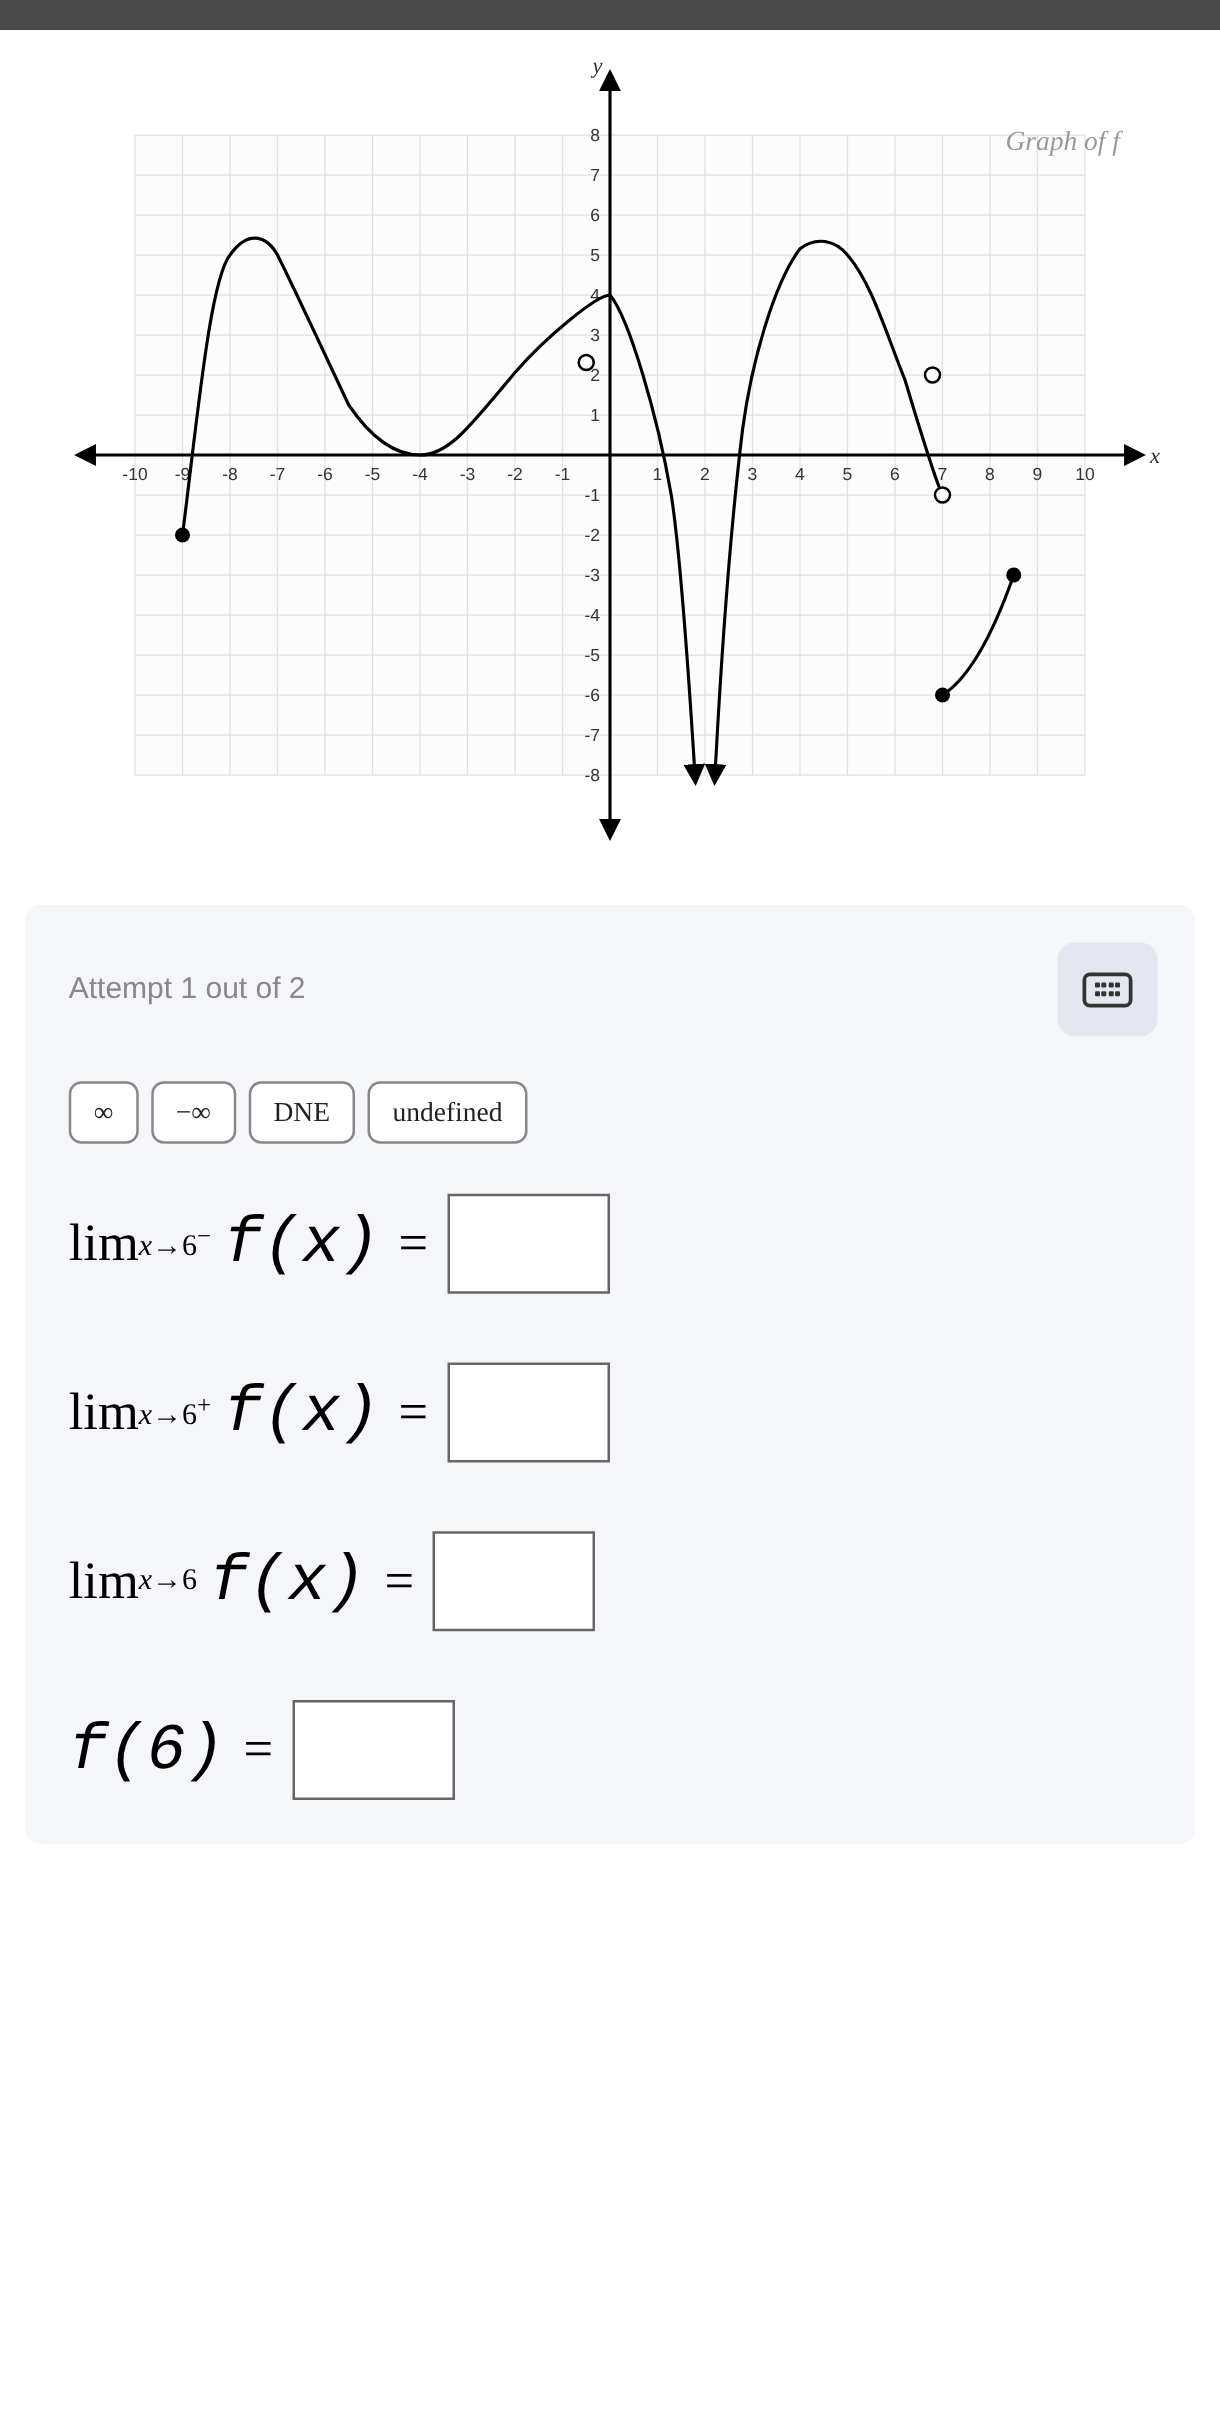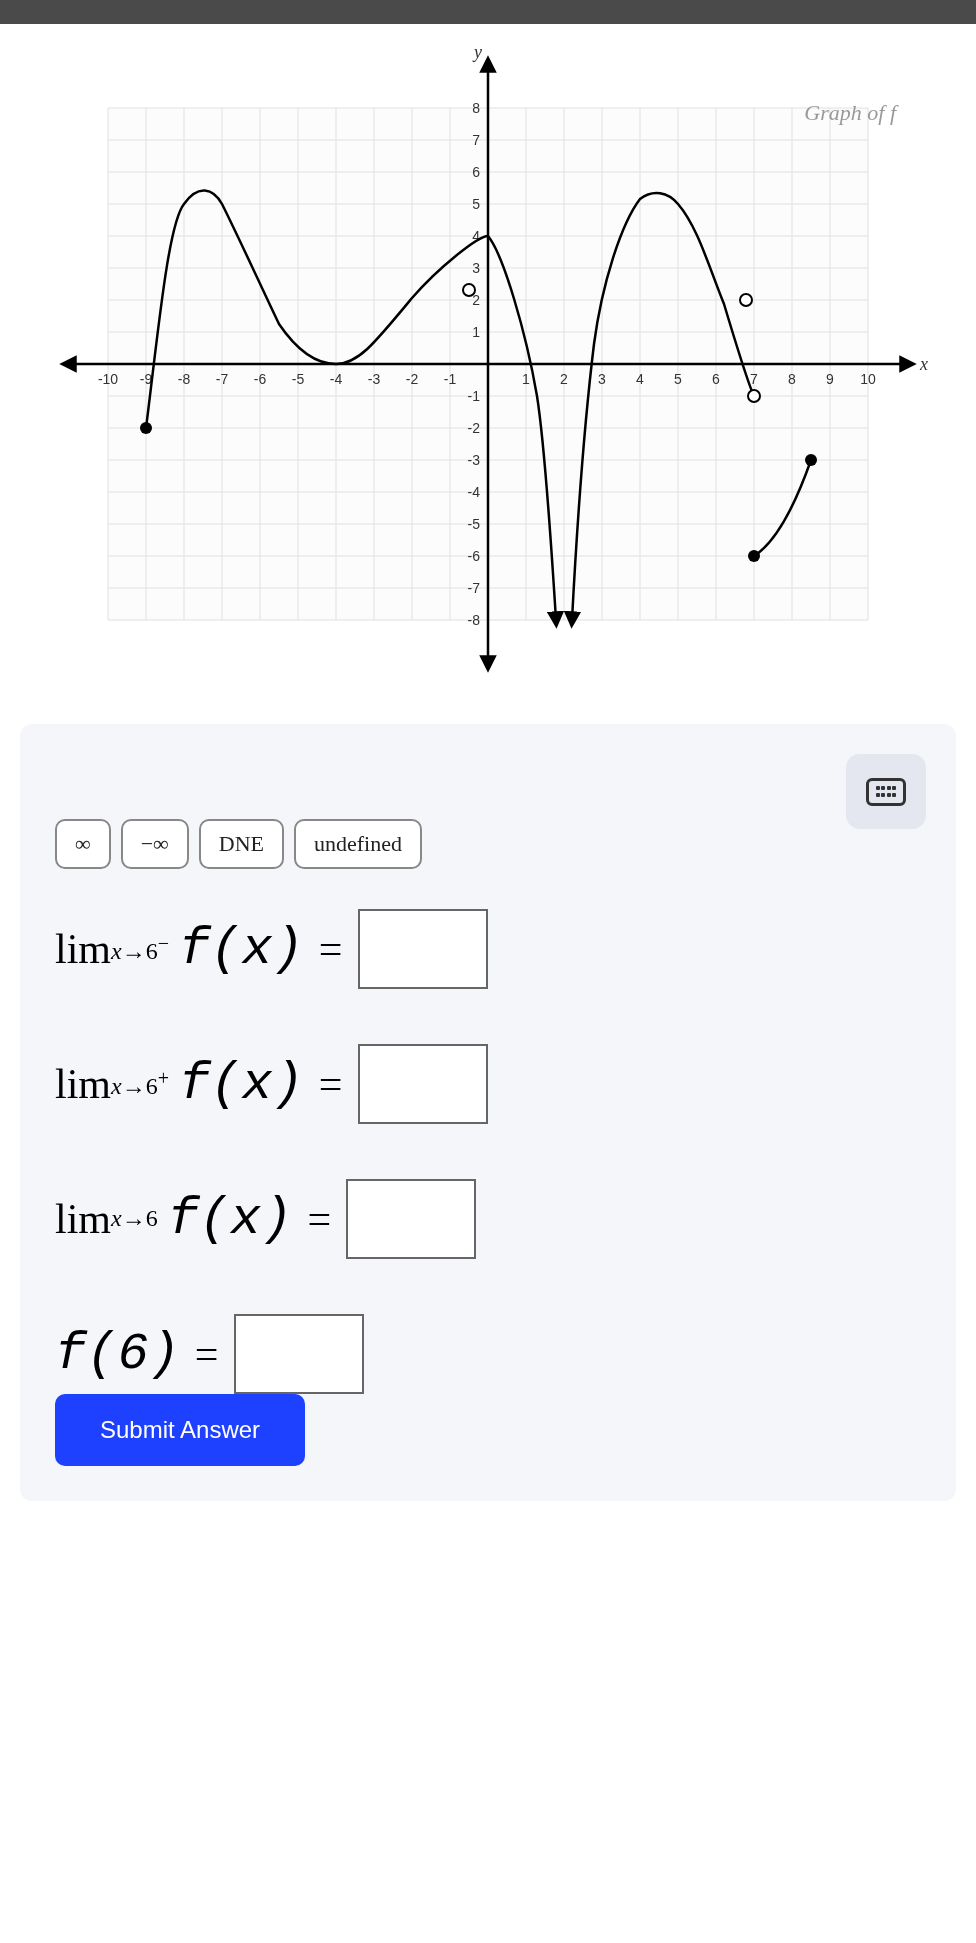--- a/index.html
+++ b/index.html
@@ -19,21 +19,21 @@
 .special-buttons { display: flex; gap: 10px; margin-top: 60px; margin-bottom: 40px; }
 .special-btn { border: 2px solid #888; border-radius: 10px; padding: 10px 18px; font-size: 22px; color: #222; background: #fff; cursor: pointer; font-family: Georgia, serif; }
 .equation-row { display: flex; align-items: center; margin-bottom: 55px; font-family: Georgia, serif; }
 .limit-block { display: inline-flex; flex-direction: row; align-items: center; margin-right: 10px; }
 .limit-top { font-size: 42px; line-height: 1; }
 .limit-bottom { font-size: 24px; line-height: 1; margin-top: -2px; }
 .fx { font-size: 52px; font-style: italic; font-family: Liberation Mono, monospace; }
 .eq { font-size: 42px; margin: 0 15px; }
 .answer-box { width: 130px; height: 80px; border: 2px solid #666; background: #fff; }
 .submit-btn { background: #1e40ff; color: #fff; border: none; border-radius: 10px; padding: 22px 45px; font-size: 24px; cursor: pointer; }
-.last-row { display: flex; align-items: flex-start; justify-content: space-between; flex-direction: column; }
+.last-row { display: flex; align-items: flex-end; justify-content: space-between; }
 .last-row-left { display: flex; align-items: center; font-family: Georgia, serif; }
 .tick-label { font-size: 14px; fill: #333; font-family: sans-serif; }
 .axis-label { font-size: 18px; fill: #333; font-family: Georgia, serif; font-style: italic; }
 </style>
 </head>
 <body>
 
 <div class="topbar"></div>
 
 <div class="content">
@@ -167,20 +167,21 @@
             <div class="keypad-dot"></div>
           </div>
       <div class="keypad-row">
             <div class="keypad-dot"></div>
             <div class="keypad-dot"></div>
             <div class="keypad-dot"></div>
             <div class="keypad-dot"></div>
           </div>
     </div>
   </div>
+  <p class="attempt">Attempt 1 out of 2</p>
 
   <div class="special-buttons">
     <button class="special-btn">∞</button>
     <button class="special-btn">−∞</button>
     <button class="special-btn" style="font-family:Liberation Serif, serif">DNE</button>
     <button class="special-btn" style="font-family:Liberation Serif, serif">undefined</button>
   </div>
 
   <div class="equation-row">
     <span class="limit-block">
@@ -211,17 +212,16 @@
     <span class="eq">=</span>
     <div class="answer-box"></div>
   </div>
 
   <div class="last-row">
     <div class="last-row-left">
       <span class="fx"><span style="font-style:italic">f</span>(6)</span>
       <span class="eq">=</span>
       <div class="answer-box"></div>
     </div>
-    <button class="submit-btn">Submit Answer</button>
   </div>
 </div>
 
 </div>
 
 </body></html>

